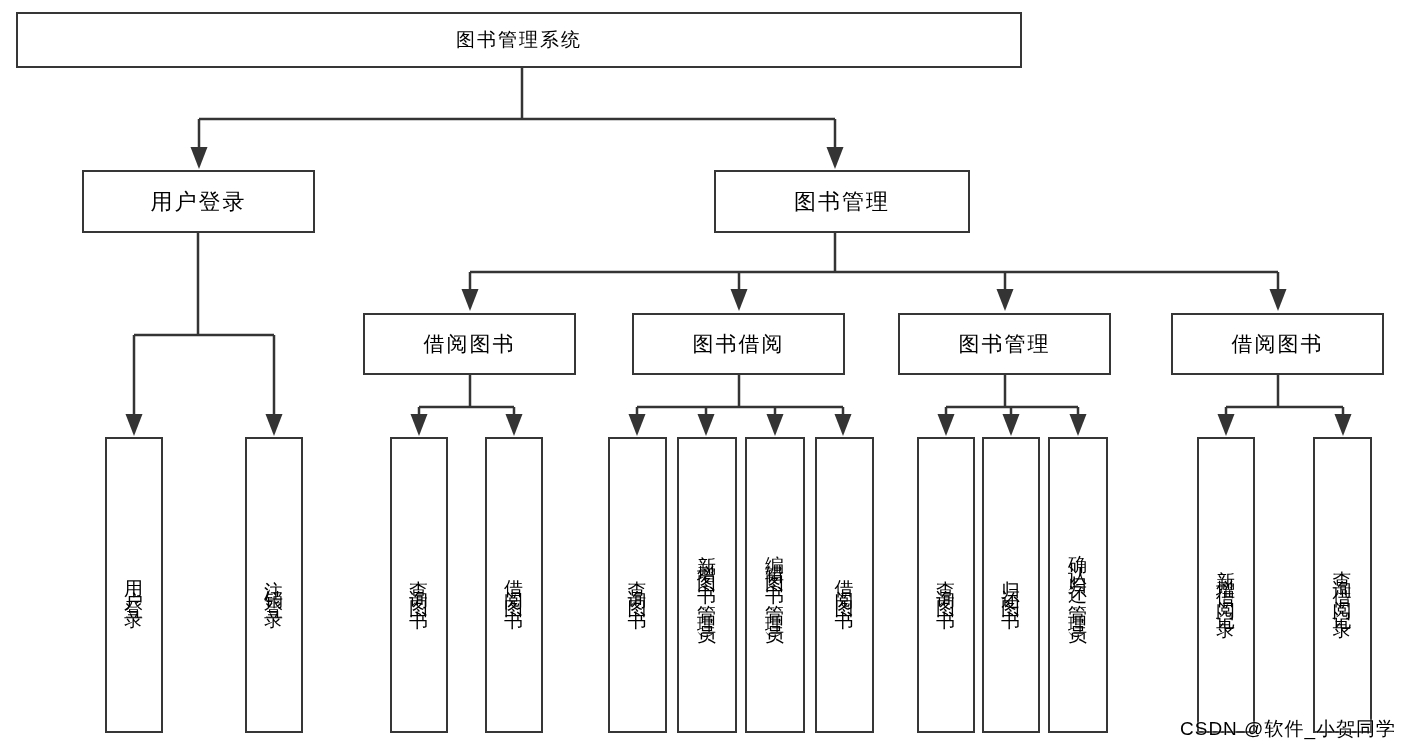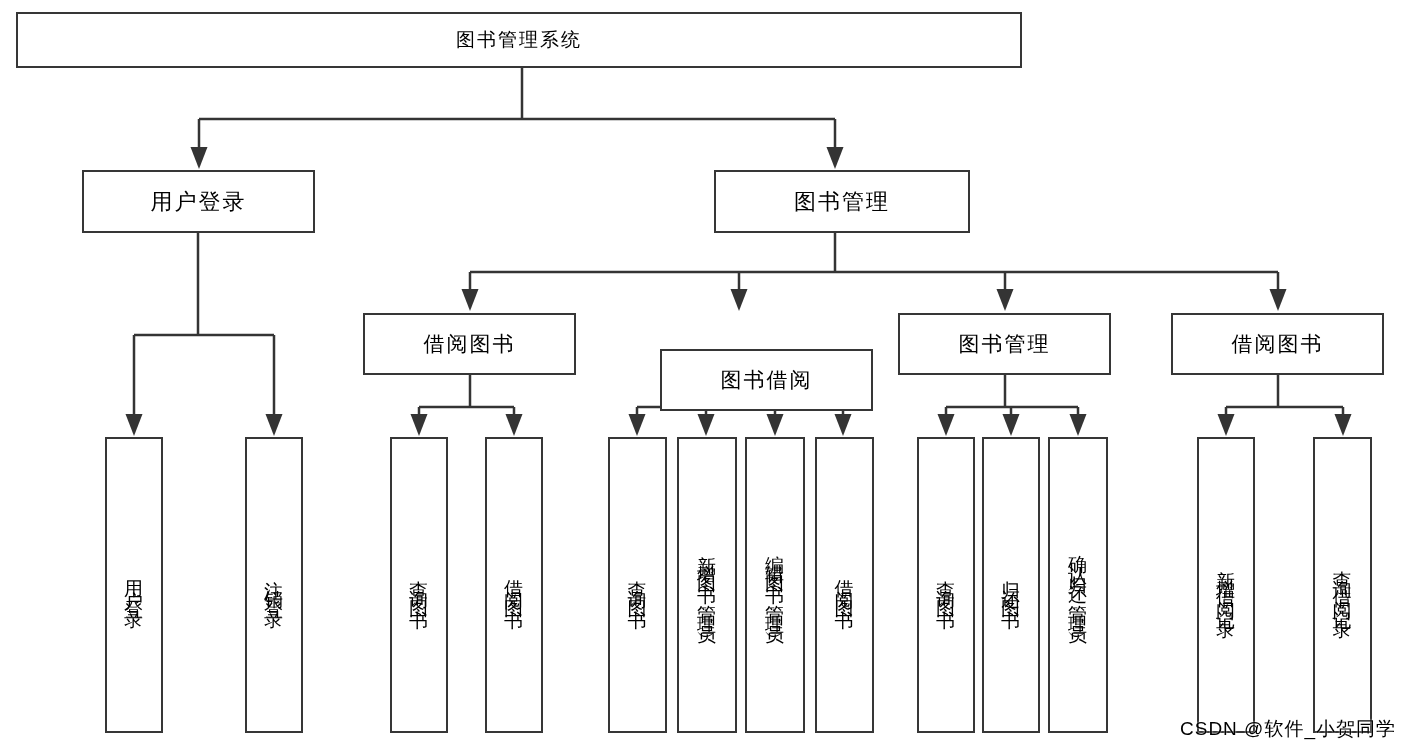--- a/index.html
+++ b/index.html
@@ -92,21 +92,21 @@
       <polygon points="1334.5,414 1351.5,414 1343,436"></polygon>
     </g>
   </svg>
 
   <div class="node root" style="left:16px;top:12px;width:1006px;height:56px;">图书管理系统</div>
 
   <div class="node lvl2" style="left:82px;top:170px;width:233px;height:63px;">用户登录</div>
   <div class="node lvl2" style="left:714px;top:170px;width:256px;height:63px;">图书管理</div>
 
   <div class="node lvl3" style="left:363px;top:313px;width:213px;height:62px;">借阅图书</div>
-  <div class="node lvl3" style="left:660px;top:313px;width:213px;height:62px;margin-top:36px;">图书借阅</div>
+  <div class="node lvl3" style="left:632px;top:313px;width:213px;height:62px;">图书借阅</div>
   <div class="node lvl3" style="left:898px;top:313px;width:213px;height:62px;">图书管理</div>
   <div class="node lvl3" style="left:1171px;top:313px;width:213px;height:62px;">借阅图书</div>
 
   <div class="node leaf" style="left:105px;top:437px;width:58px;height:296px;">用户登录</div>
   <div class="node leaf" style="left:245px;top:437px;width:58px;height:296px;">注销登录</div>
 
   <div class="node leaf" style="left:390px;top:437px;width:58px;height:296px;">查询图书</div>
   <div class="node leaf" style="left:485px;top:437px;width:58px;height:296px;">借阅图书</div>
 
   <div class="node leaf" style="left:608px;top:437px;width:59px;height:296px;">查询图书</div>

